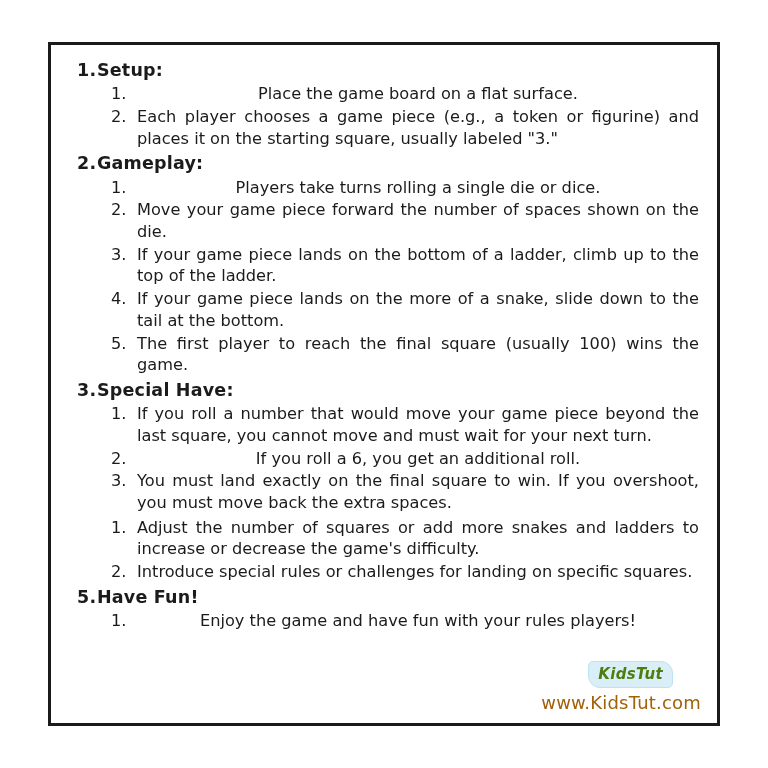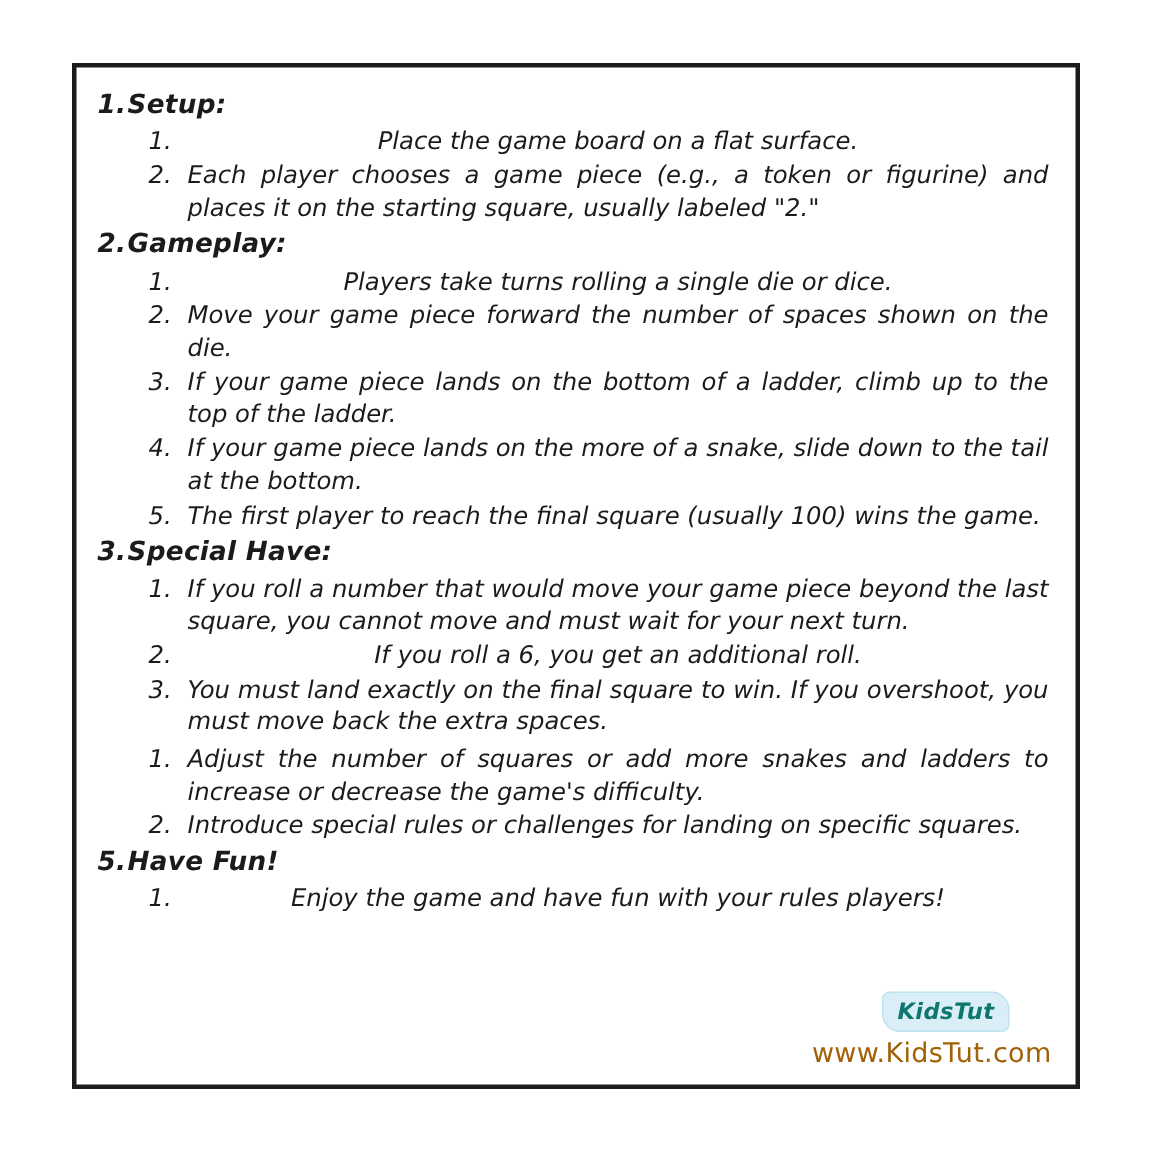--- a/index.html
+++ b/index.html
@@ -31,23 +31,22 @@
     height: 100%;
     position: relative;
   }
   ol.top-list {
     list-style: none;
     margin: 0;
     padding: 0;
     counter-reset: sect;
   }
   ol.top-list > li.section {
-    margin: 0 0 0 0;
-    padding: 0;
-    font-style: italic;
+    margin: 0 0 0 12px;
+    padding: 0;
   }
   .section-title {
     font-size: 17.5px;
     font-weight: bold;
     line-height: 1.33;
     letter-spacing: 0.2px;
     margin: 0 0 1px 0;
     white-space: nowrap;
   }
   .section-num {
@@ -83,21 +82,21 @@
   }
   .footer {
     position: absolute;
     right: 16px;
     bottom: 10px;
     text-align: right;
   }
   .logo {
     display: inline-block;
     background: #d9eef7;
-    color: #0f766e;
+    color: #4d7c0f;
     font-weight: bold;
     font-size: 15px;
     font-style: italic;
     padding: 3px 9px 4px 9px;
     border-radius: 5px 12px 5px 12px;
     letter-spacing: 0.3px;
     margin-bottom: 4px;
     margin-right: 28px;
     border: 1px solid #bfe2f0;
   }
@@ -119,21 +118,21 @@
         <div class="section-title">
           <span class="section-num">1.</span><span>Setup:</span>
         </div>
         <ol class="sub-list">
           <li>
             <span class="sub-num">1.</span>
             <span class="sub-text nojust">Place the game board on a flat surface.</span>
           </li>
           <li>
             <span class="sub-num">2.</span>
-            <span class="sub-text">Each player chooses a game piece (e.g., a token or figurine) and places it on the starting square, usually labeled "2."</span>
+            <span class="sub-text">Each player chooses a game piece (e.g., a token or figurine) and places it on the starting square, usually labeled "3."</span>
           </li>
         </ol>
       </li>
 
       <li class="section">
         <div class="section-title">
           <span class="section-num">2.</span><span>Gameplay:</span>
         </div>
         <ol class="sub-list">
           <li>

